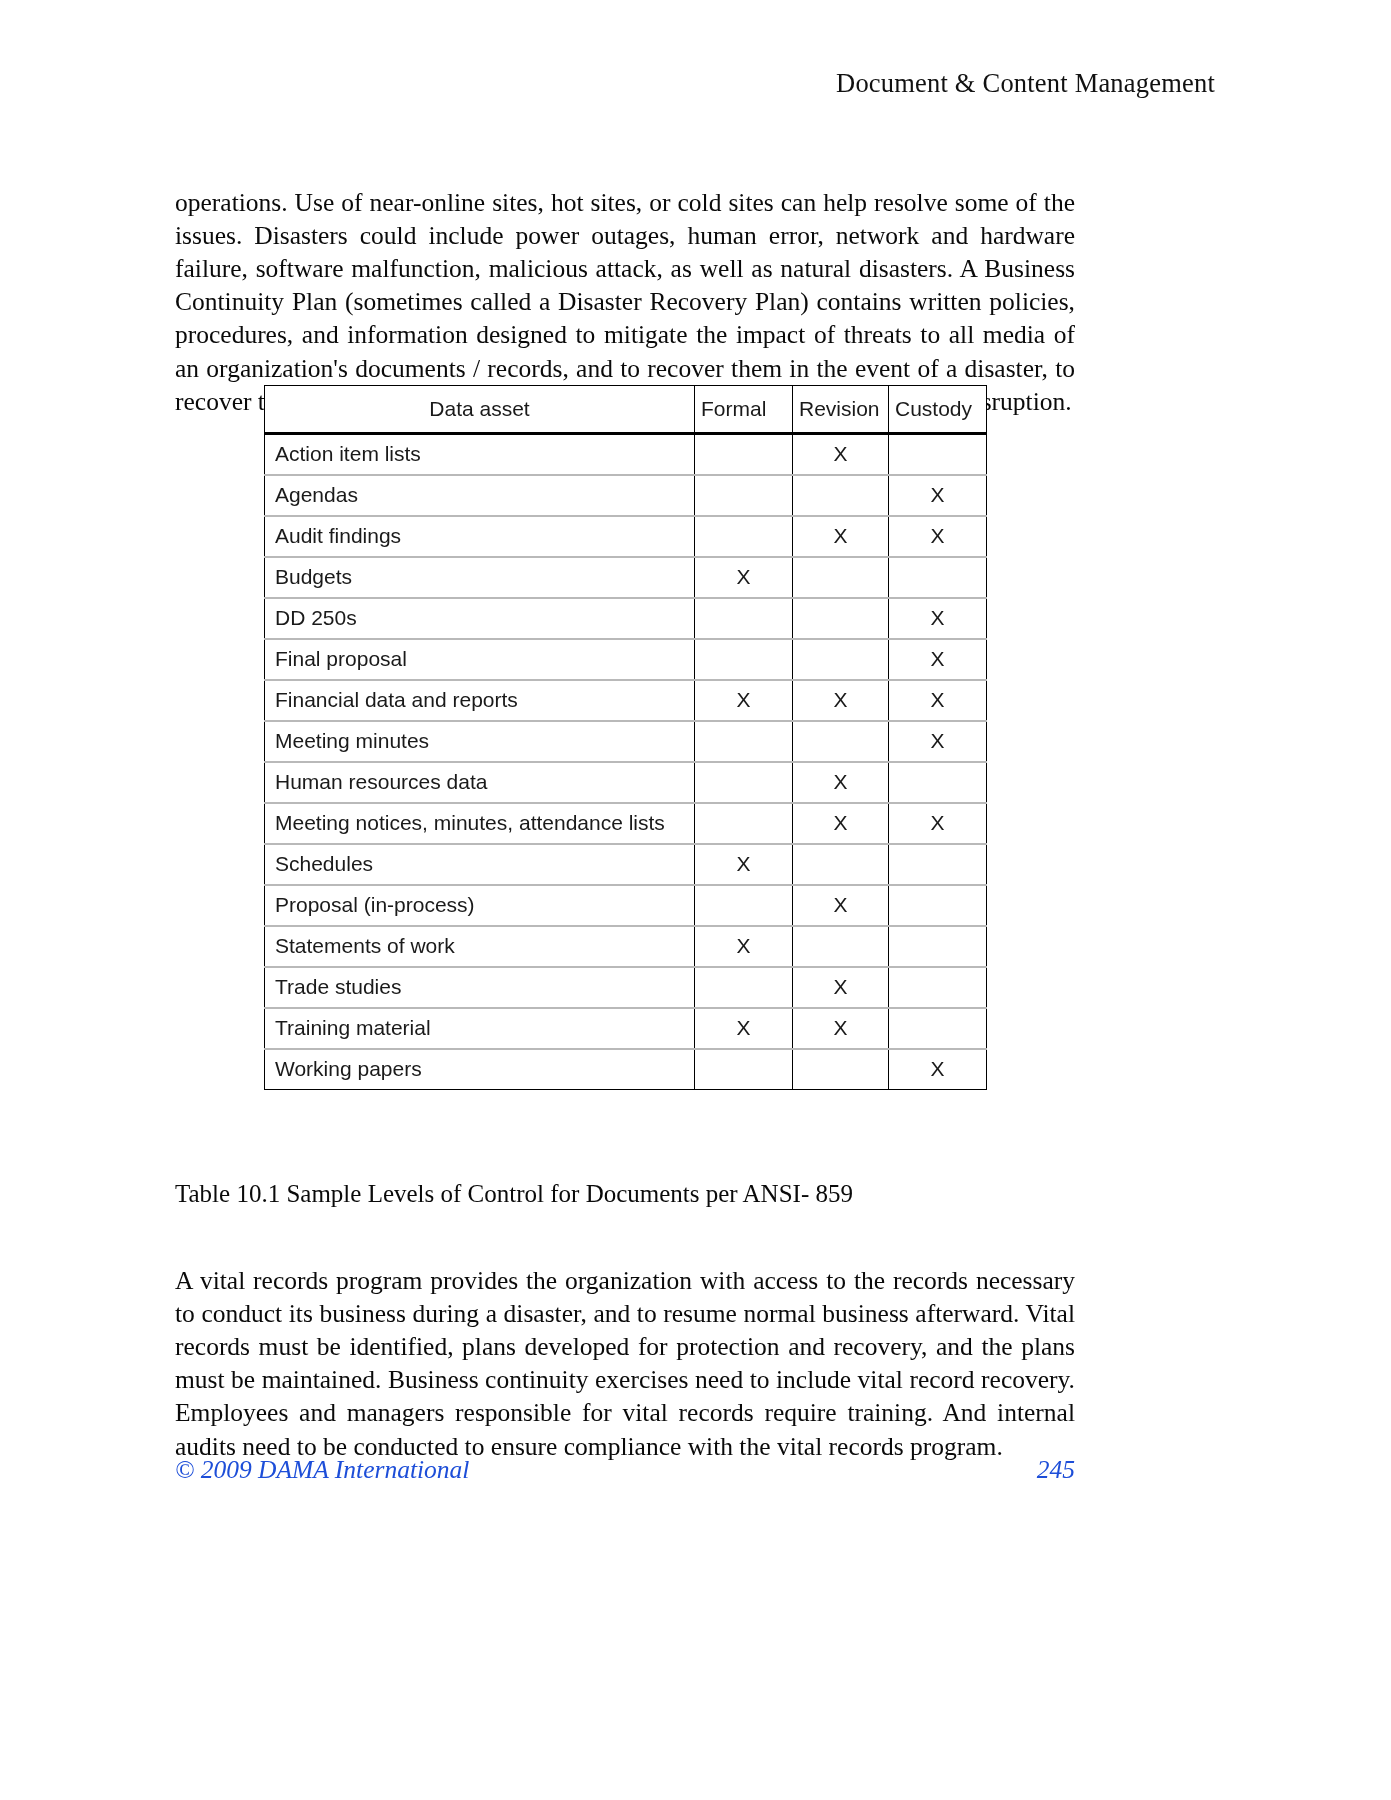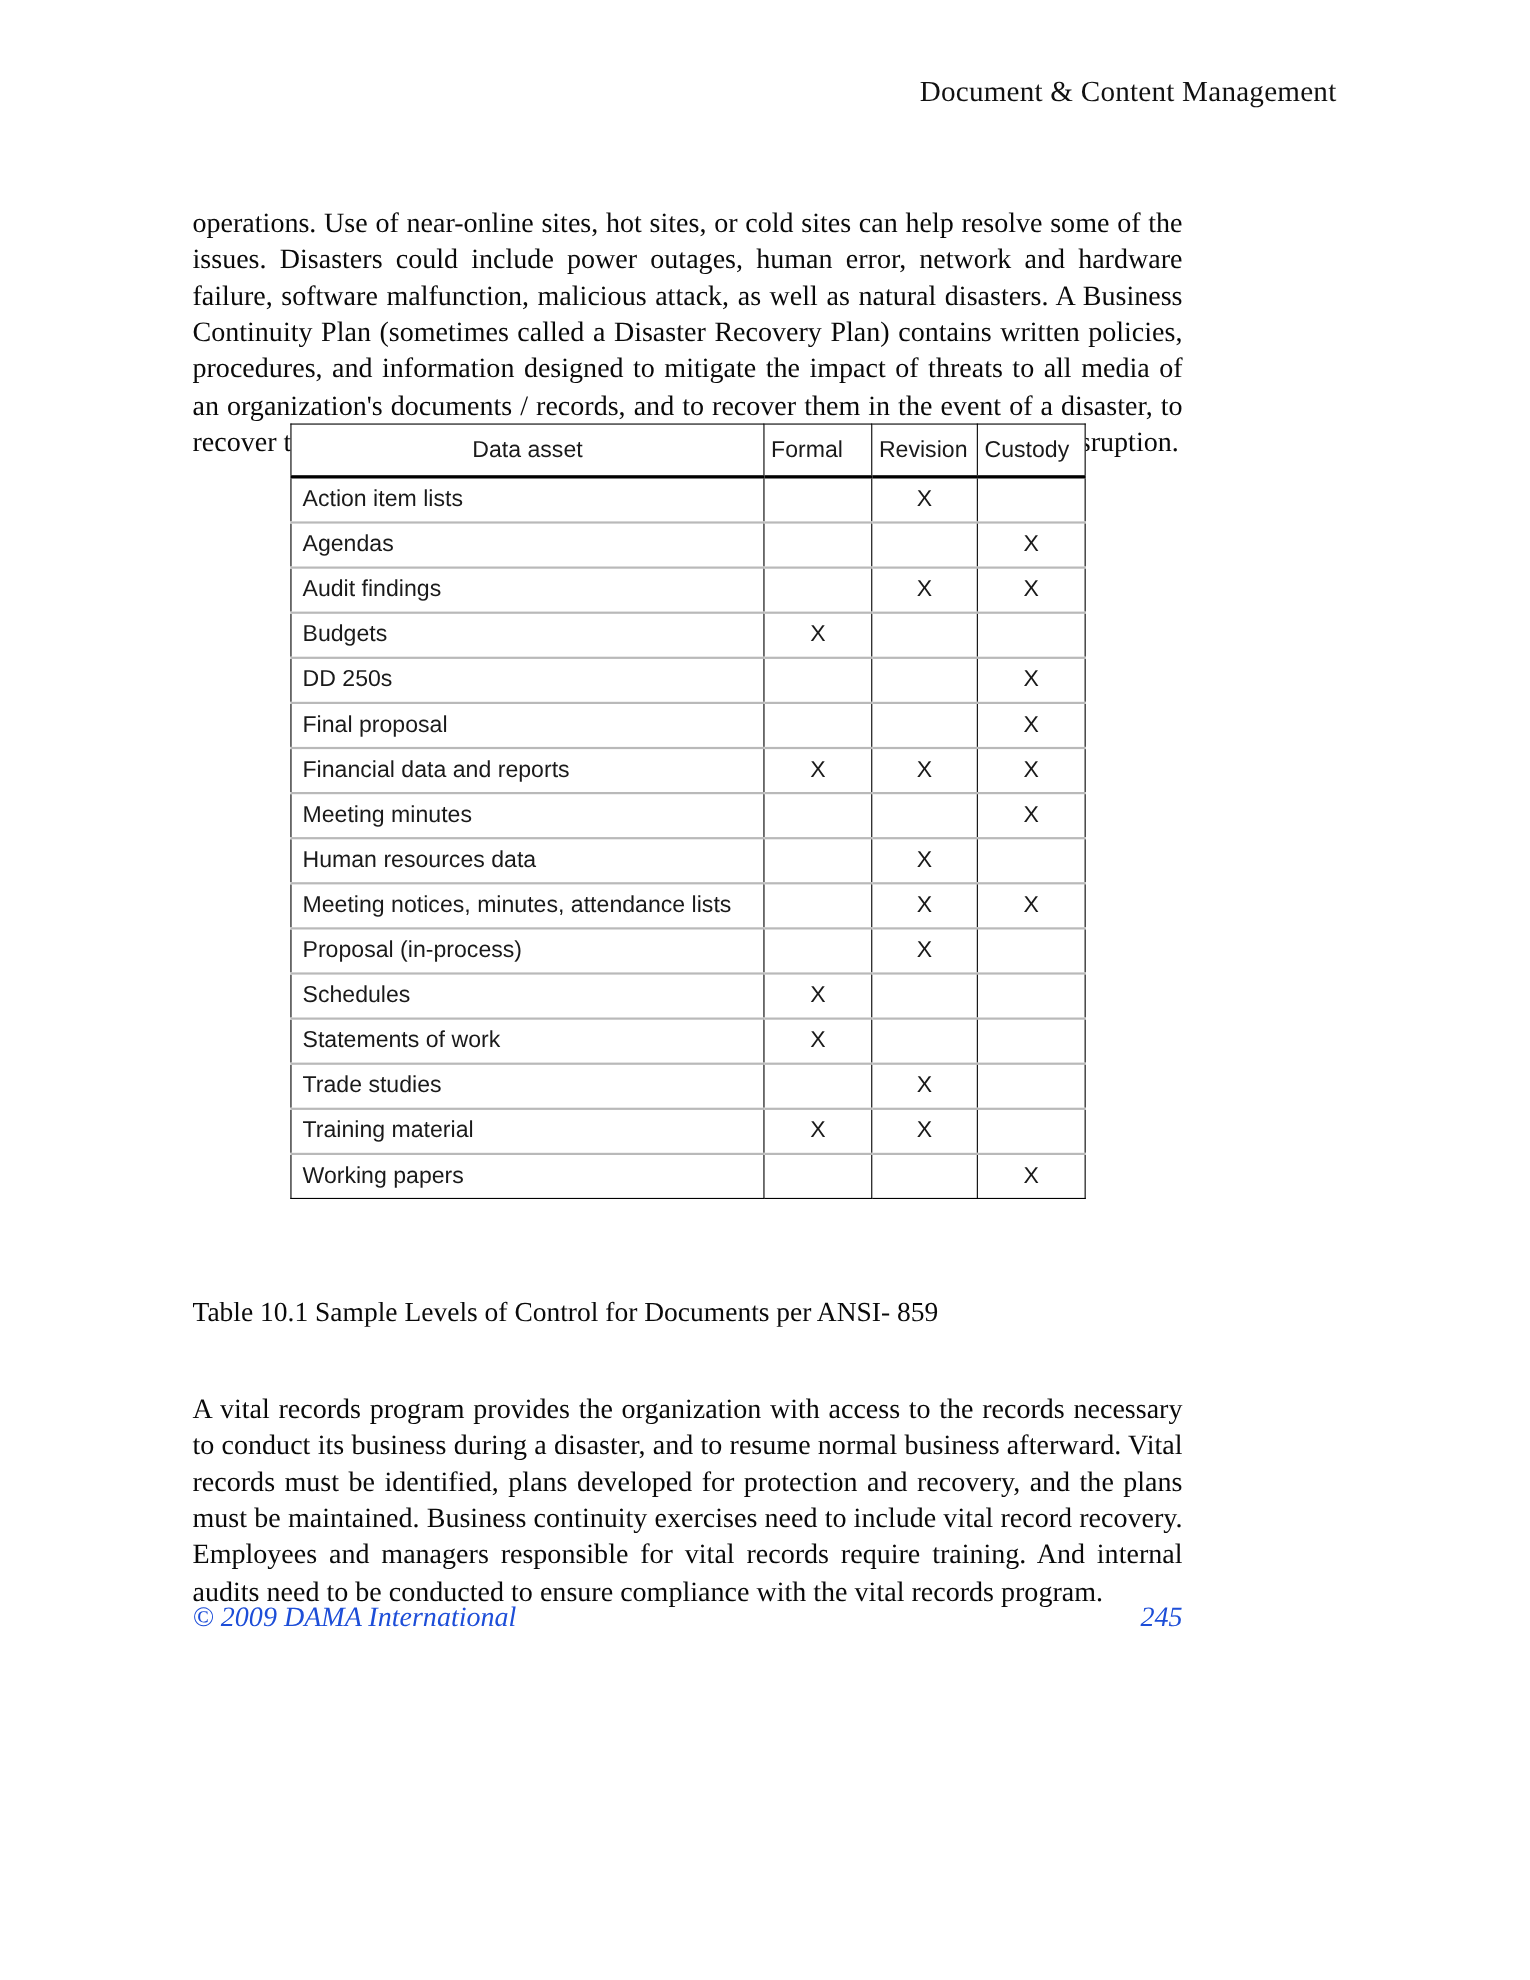--- a/index.html
+++ b/index.html
@@ -229,29 +229,29 @@
             <td class="mark">X</td>
             <td class="mark"></td>
           </tr>
           <tr>
             <td class="asset">Meeting notices, minutes, attendance lists</td>
             <td class="mark"></td>
             <td class="mark">X</td>
             <td class="mark">X</td>
           </tr>
           <tr>
+            <td class="asset">Schedules</td>
+            <td class="mark">X</td>
+            <td class="mark"></td>
+            <td class="mark"></td>
+          </tr>
+          <tr>
             <td class="asset">Proposal (in-process)</td>
             <td class="mark"></td>
             <td class="mark">X</td>
-            <td class="mark"></td>
-          </tr>
-          <tr>
-            <td class="asset">Schedules</td>
-            <td class="mark">X</td>
-            <td class="mark"></td>
             <td class="mark"></td>
           </tr>
           <tr>
             <td class="asset">Statements of work</td>
             <td class="mark">X</td>
             <td class="mark"></td>
             <td class="mark"></td>
           </tr>
           <tr>
             <td class="asset">Trade studies</td>

